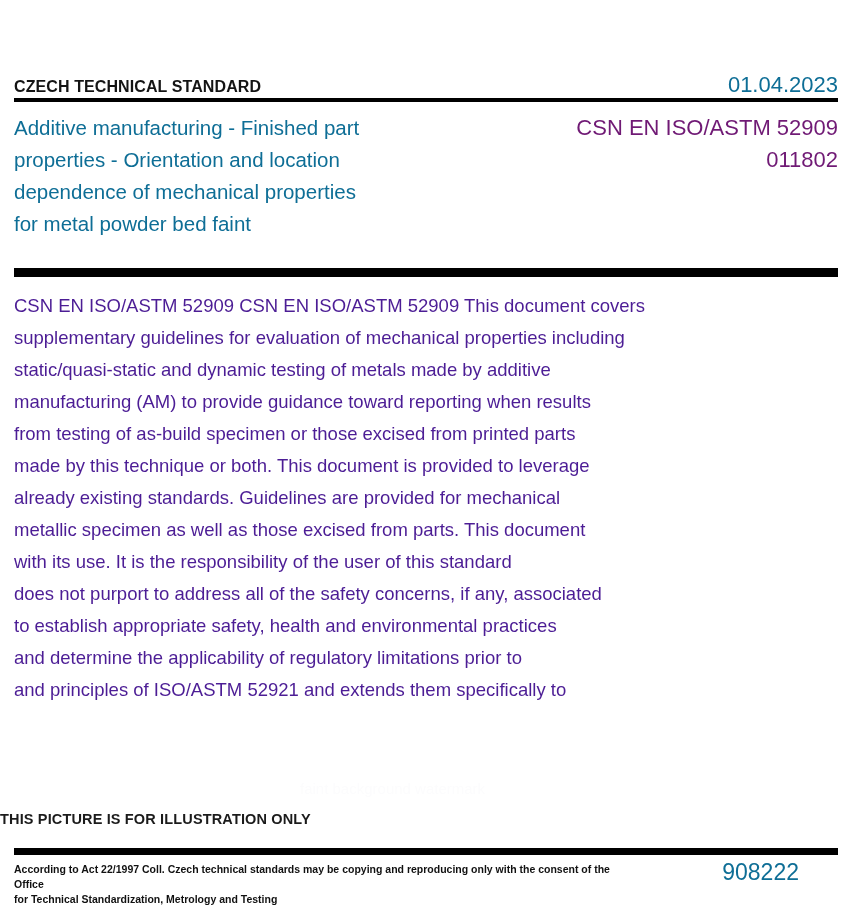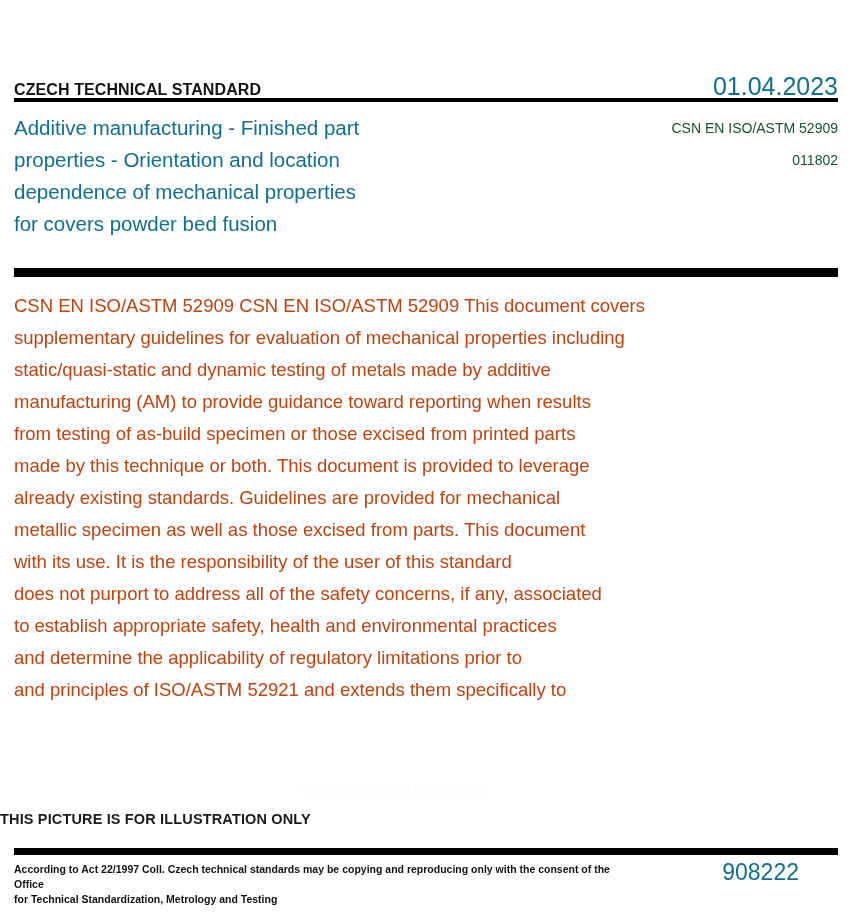--- a/index.html
+++ b/index.html
@@ -40,21 +40,21 @@
   .header-label {
     font-family: "Liberation Sans", sans-serif;
     font-weight: bold;
     font-size: 16px;
     letter-spacing: 0.1px;
     color: #141414;
     white-space: nowrap;
   }
   .header-date {
     font-family: "Liberation Sans", sans-serif;
-    font-size: 25px;
+    font-size: 22px;
     color: #0e6e96;
     white-space: nowrap;
   }
 
   .rule-thin {
     position: absolute;
     left: 14px;
     top: 98px;
     width: 824px;
     height: 4px;
@@ -77,23 +77,23 @@
     font-size: 20.5px;
     line-height: 32px;
     color: #0e6e96;
     text-align: left;
   }
   .title-right {
     position: absolute;
     right: 0;
     top: 0;
     width: 400px;
-    font-size: 14px;
+    font-size: 22px;
     line-height: 32px;
-    color: #14532d;
+    color: #701a75;
     text-align: right;
   }
   .title-line { display: block; white-space: nowrap; }
 
   
   .rule-thick {
     position: absolute;
     left: 14px;
     top: 268px;
     width: 824px;
@@ -105,21 +105,21 @@
   .abstract {
     position: absolute;
     left: 14px;
     top: 290px;
     width: 830px;
   }
   .abstract-line {
     display: block;
     font-size: 18.5px;
     line-height: 32px;
-    color: #c2410c;
+    color: #4c1d95;
     white-space: nowrap;
   }
 
   
   .watermark {
     position: absolute;
     left: 300px;
     top: 778px;
     width: 420px;
     font-size: 15px;
@@ -183,21 +183,21 @@
     <div class="header-date">01.04.2023</div>
   </div>
 
   <div class="rule-thin"></div>
 
   <div class="title-block">
     <div class="title-left">
       <span class="title-line">Additive manufacturing - Finished part</span>
       <span class="title-line">properties - Orientation and location</span>
       <span class="title-line">dependence of mechanical properties</span>
-      <span class="title-line">for covers powder bed fusion</span>
+      <span class="title-line">for metal powder bed faint</span>
     </div>
     <div class="title-right">
       <span class="title-line">CSN EN ISO/ASTM 52909</span>
       <span class="title-line">011802</span>
     </div>
   </div>
 
   <div class="rule-thick"></div>
 
   <div class="abstract">

